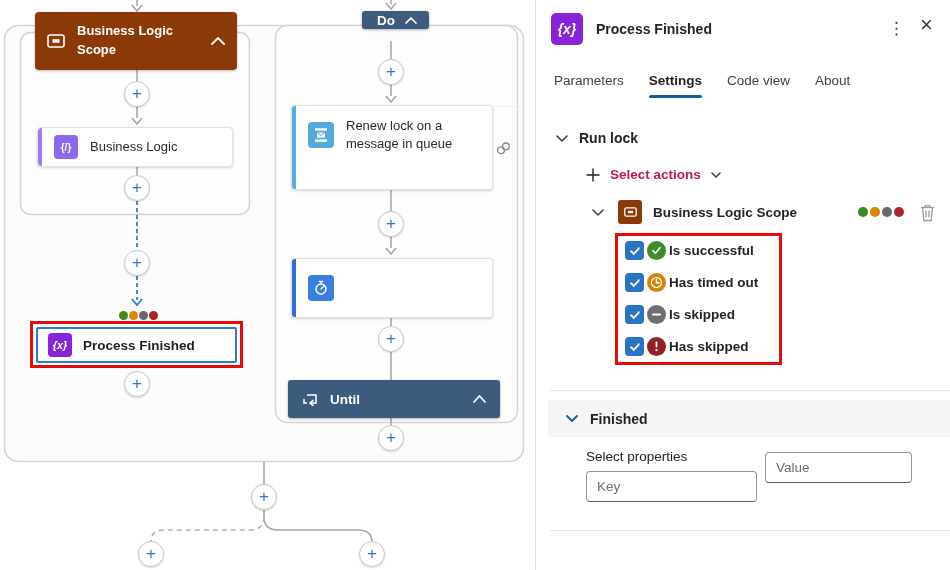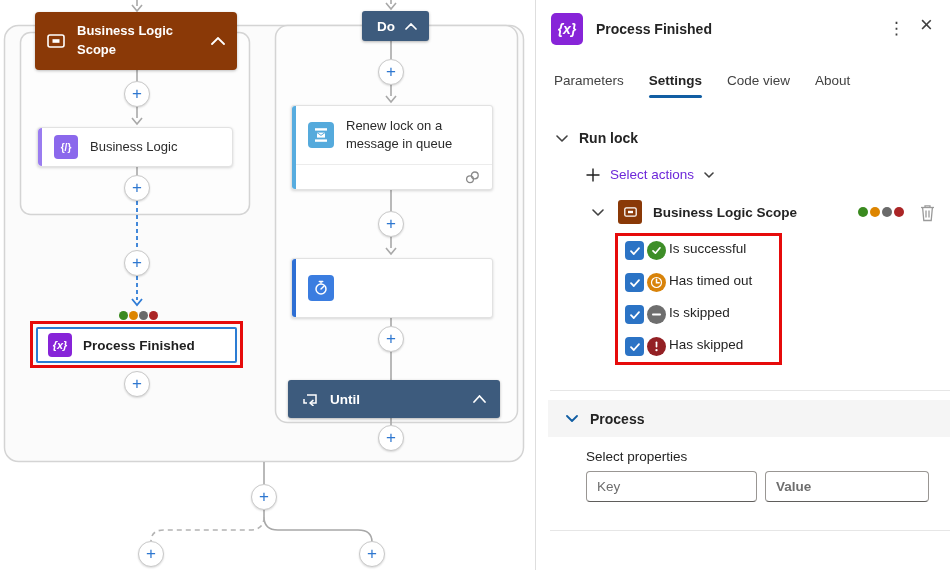--- a/index.html
+++ b/index.html
@@ -34,21 +34,21 @@
   .tab{position:relative;font-size:13.5px;color:#424242;cursor:pointer;padding-bottom:4px;}
   .tab.selected{font-weight:700;color:#242424;}
   .tab.selected::after{content:"";position:absolute;left:0;right:0;bottom:-6px;height:3px;
     background:#115ea3;border-radius:2px;}
   .sec-label{font-size:14px;font-weight:700;color:#242424;}
   .chev{stroke:#424242;stroke-width:1.6;fill:none;stroke-linecap:round;stroke-linejoin:round;}
   .chev-blue{stroke:#115ea3;stroke-width:1.8;}
   .checkbox{width:19px;height:19px;border-radius:4px;background:#2b73c5;display:flex;
     align-items:center;justify-content:center;cursor:pointer;flex:none;}
   .stat-ic{width:19px;height:19px;border-radius:50%;display:flex;align-items:center;justify-content:center;flex:none;}
-  .chk-row{display:flex;align-items:flex-start;gap:3px;}
+  .chk-row{display:flex;align-items:center;gap:3px;font-weight:bold;}
   .chk-row .lbl{font-size:13.5px;color:#242424;}
   .field{box-sizing:border-box;border:1px solid #999693;border-bottom-color:#5f5d5b;border-radius:4px;
     padding:0 10px;font-size:13.5px;color:#242424;font-family:inherit;background:#fff;outline:none;}
   .field::placeholder{color:#6e6e6e;opacity:1;}
   .divider{height:1px;background:#e6e6e6;}
   .ghost-btn{cursor:pointer;background:none;border:none;padding:0;color:#404040;}
 </style>
 </head>
 <body>
 
@@ -116,28 +116,28 @@
       <span style="width:9px;height:9px;background:#6a6a6a"></span>
       <span style="width:9px;height:9px;background:#ab2526"></span>
     </div>
 
     <div class="abs red-box" style="left:30px;top:321px;width:213px;height:47px;"></div>
     <div class="abs" style="left:36px;top:327px;width:201px;height:36px;background:#fff;border:2px solid #2b7cd3;border-radius:2px;display:flex;align-items:center;padding-left:10px;box-sizing:border-box;">
       <div class="icon-sq" style="width:24px;height:24px;background:#8724d8;font-size:11px;font-style:italic;font-weight:600;">{x}</div>
       <div style="margin-left:11px;font-size:13.5px;font-weight:700;color:#1f1f1f;">Process Finished</div>
     </div>
 
-    <div class="abs pill" style="left:362px;top:11px;width:67px;height:30px;padding:0 12px 0 15px;">
+    <div class="abs pill" style="left:362px;top:11px;width:67px;height:18px;padding:0 12px 0 15px;">
       <div class="lbl">Do</div>
       <svg width="12" height="7" viewBox="0 0 12 7" style="margin-left:auto">
         <path d="M1,6 L6,1 L11,6" stroke="#fff" stroke-width="1.7" fill="none" stroke-linecap="round"></path>
       </svg>
     </div>
 
-    <div class="abs node" style="left:291px;top:105px;width:202px;height:85px;border-radius:3px;align-items:stretch;flex-direction:column;">
+    <div class="abs node" style="left:291px;top:105px;width:202px;height:85px;border-radius:3px;align-items:stretch;flex-direction:row;">
       <div class="accent" style="background:#57acdf;border-radius:3px 0 0 3px;"></div>
       <div style="display:flex;align-items:center;height:58px;padding-left:16px;">
         <div class="icon-sq" style="width:26px;height:26px;background:#55aadc;">
           <svg width="16" height="16" viewBox="0 0 16 16">
             <rect x="2" y="1.2" width="12" height="2.4" fill="#fff"></rect>
             <rect x="2" y="12.4" width="12" height="2.4" fill="#fff"></rect>
             <rect x="4" y="5.6" width="8" height="5" fill="#fff"></rect>
             <path d="M4,5.6 L8,8.4 L12,5.6" stroke="#55aadc" stroke-width="1" fill="none"></path>
           </svg>
         </div>
@@ -208,21 +208,21 @@
       <svg width="12" height="7" viewBox="0 0 12 7">
         <path class="chev" d="M1,1 L6,6 L11,1"></path>
       </svg>
       <span class="sec-label">Run lock</span>
     </div>
 
     <div class="abs" style="left:50px;top:167px;display:flex;align-items:center;gap:10px;cursor:pointer;">
       <svg width="14" height="14" viewBox="0 0 14 14">
         <path d="M7,0.5 V13.5 M0.5,7 H13.5" stroke="#1f1f1f" stroke-width="1.4"></path>
       </svg>
-      <span style="font-size:13.5px;font-weight:400;color:#6d28d9;">Select actions</span>
+      <span style="font-size:13.5px;font-weight:700;color:#be185d;">Select actions</span>
       <svg width="10" height="6" viewBox="0 0 10 6">
         <path class="chev" d="M1,1 L5,5 L9,1"></path>
       </svg>
     </div>
 
     <div class="abs" style="left:56px;top:200px;display:flex;align-items:center;width:344px;">
       <svg width="12" height="7" viewBox="0 0 12 7">
         <path class="chev" d="M1,1 L6,6 L11,1"></path>
       </svg>
       <div class="icon-sq" style="width:24px;height:24px;background:#8a3907;border-radius:3px;margin-left:14px;">
@@ -307,23 +307,23 @@
       </div>
       <span class="lbl">Has skipped</span>
     </div>
 
     <div class="abs divider" style="left:14px;top:390px;width:400px;"></div>
 
     <div class="abs" style="left:12px;top:400px;width:402px;height:37px;background:#f5f5f5;display:flex;align-items:center;cursor:pointer;">
       <svg width="12" height="7" viewBox="0 0 12 7" style="margin-left:18px;">
         <path class="chev chev-blue" d="M1,1 L6,6 L11,1"></path>
       </svg>
-      <span class="sec-label" style="margin-left:12px;">Process</span>
+      <span class="sec-label" style="margin-left:12px;">Finished</span>
     </div>
 
     <div class="abs" style="left:50px;top:449px;font-size:13.5px;color:#242424;">Select properties</div>
 
     <input class="abs field" style="left: 50px; top: 471px; width: 171px; height: 31px;" placeholder="Key">
-    <input class="abs field" style="left: 229px; top: 471px; width: 164px; height: 31px; font-weight: bold;" placeholder="Value">
+    <input class="abs field" style="left: 229px; top: 452px; width: 147px; height: 31px;" placeholder="Value">
 
     <div class="abs divider" style="left:14px;top:530px;width:400px;"></div>
   </div>
 </div>
 
 </body></html>

